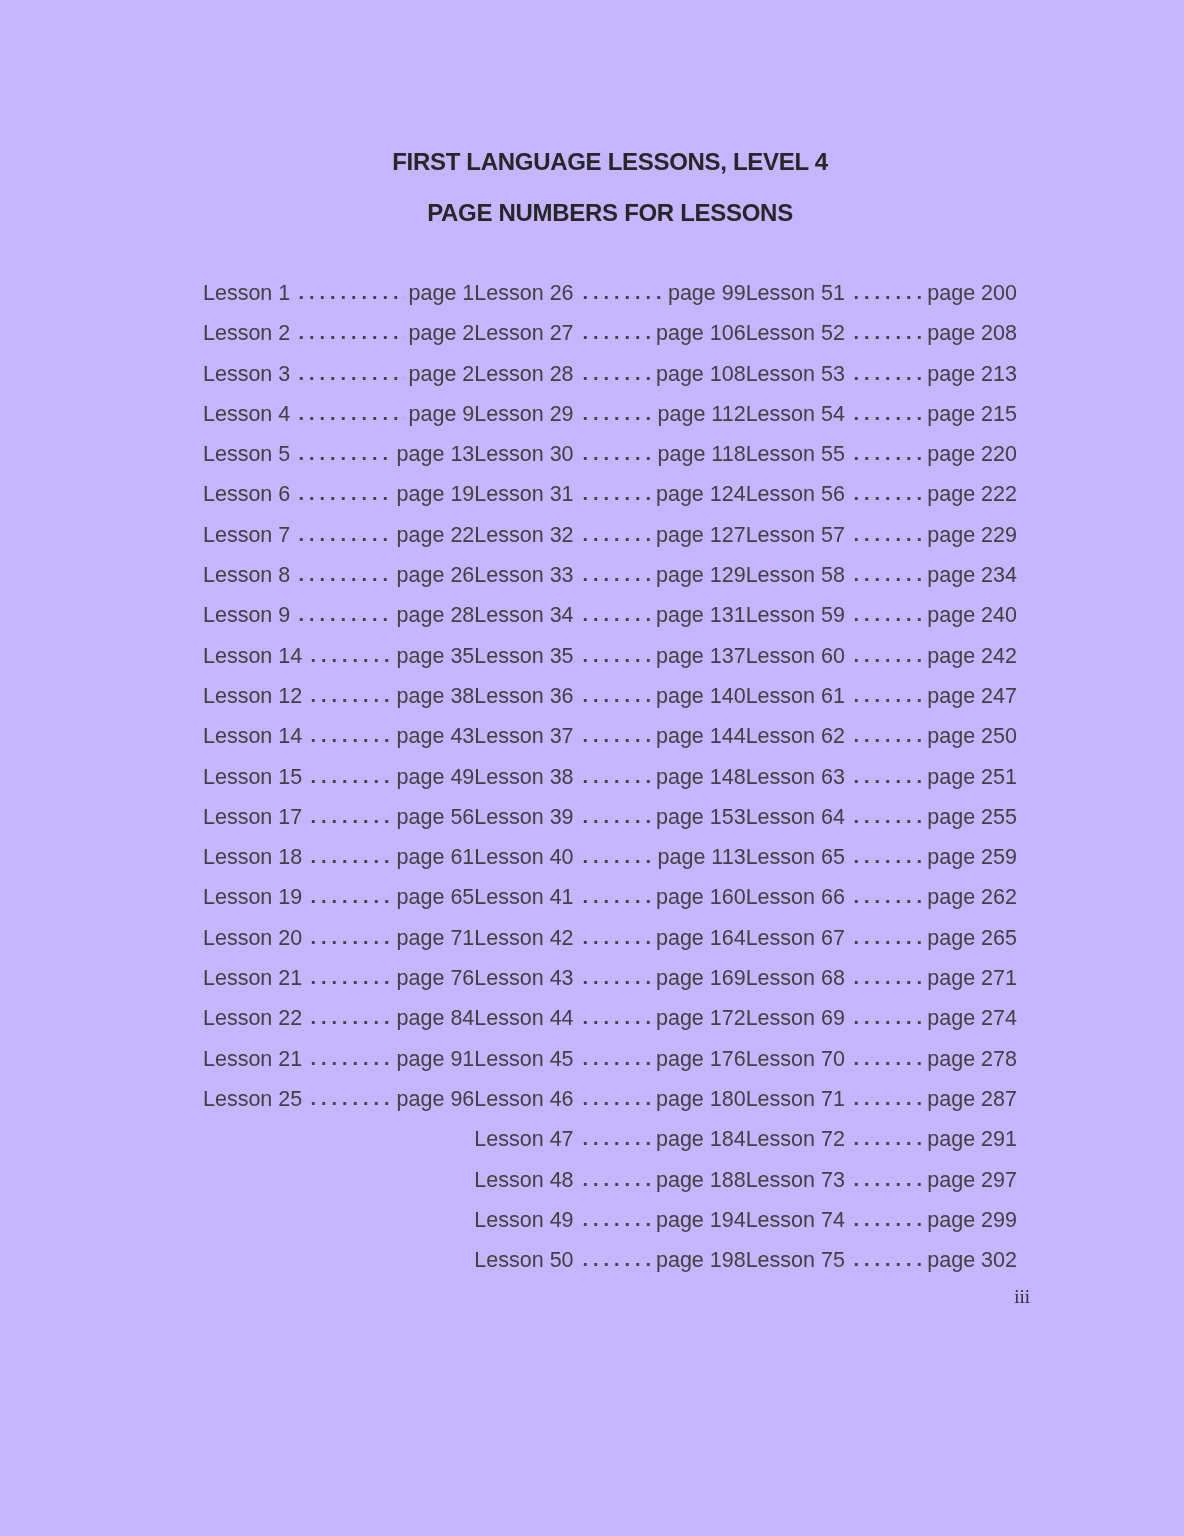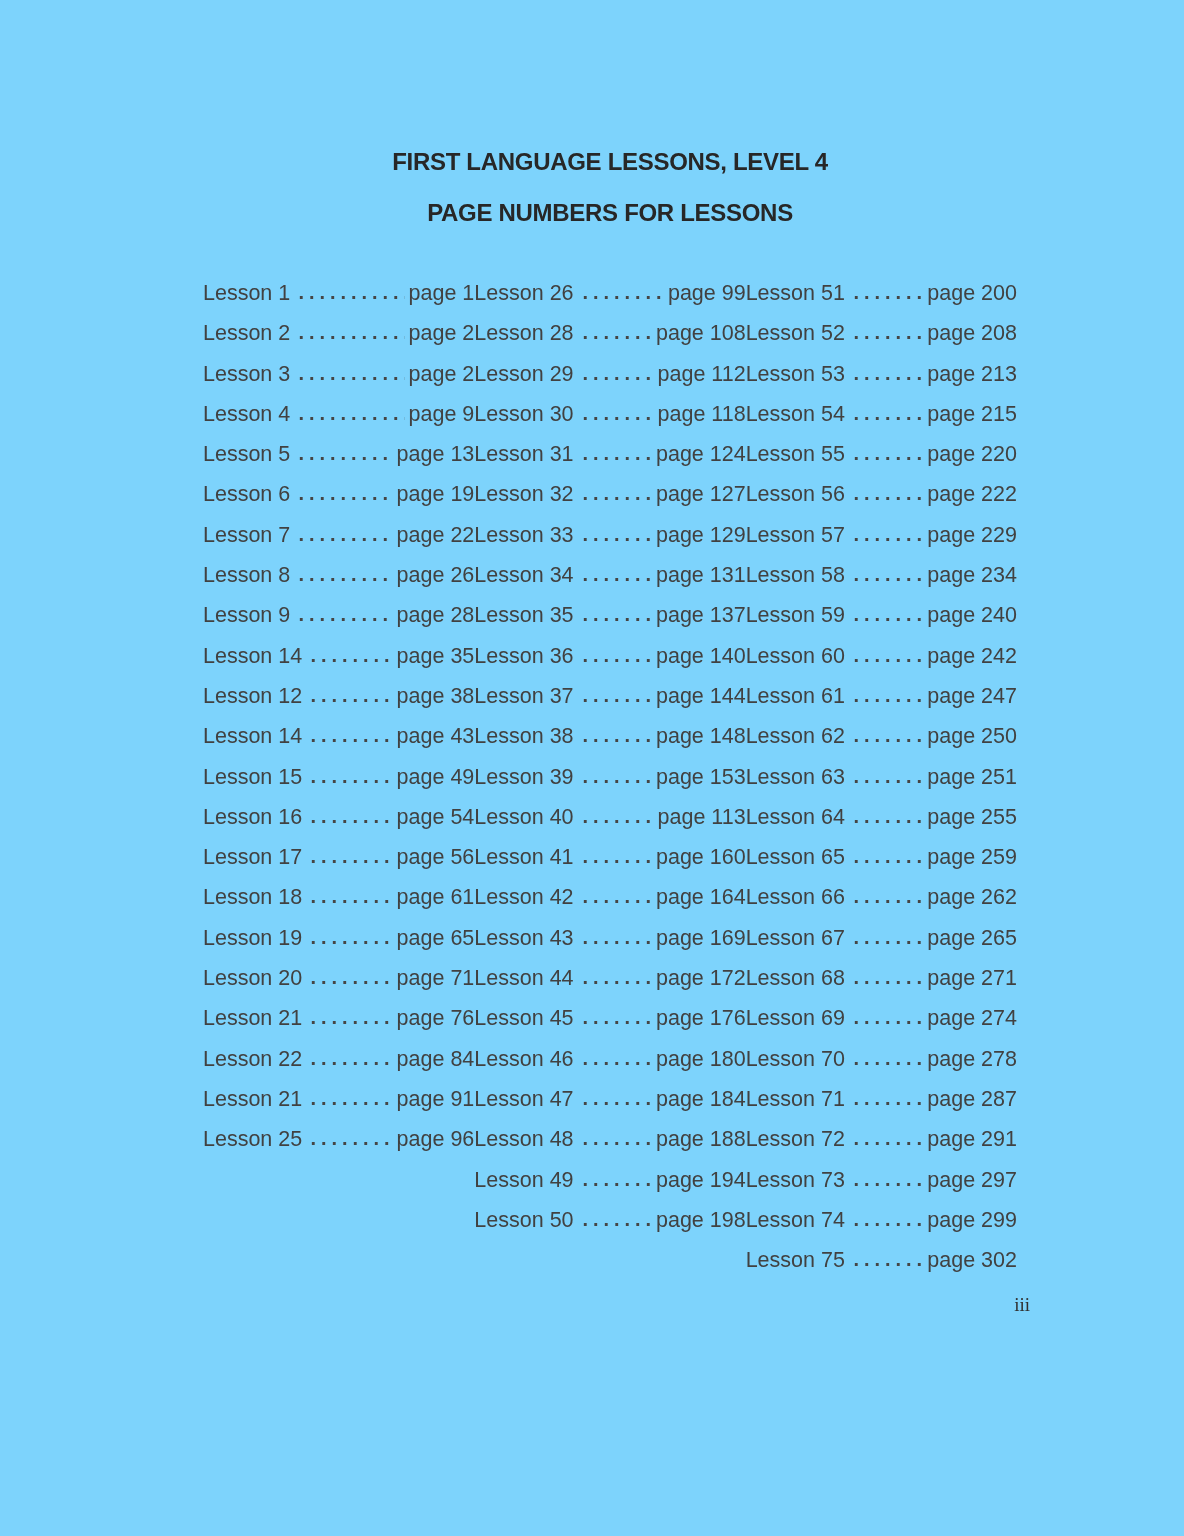--- a/index.html
+++ b/index.html
@@ -1,20 +1,20 @@
 <!DOCTYPE html>
 <html><head>
 <meta charset="utf-8">
 <style>
   html, body { margin: 0; padding: 0; background: #ffffff; }
   .page {
     position: relative;
     width: 1184px;
     height: 1536px;
-    background: #7dd3fc;
+    background: #c4b5fd;
     font-family: "Liberation Sans", sans-serif;
     color: #414141;
     overflow: hidden;
   }
   .title, .subtitle {
     position: absolute;
     left: 203px;
     width: 814px;
     margin: 0;
     text-align: center;
@@ -55,21 +55,20 @@
   }
   .folio {
     position: absolute;
     top: 1286px;
     left: 203px;
     width: 827px;
     text-align: right;
     font-family: "Liberation Serif", serif;
     font-size: 19px;
     color: #303030;
-    margin-top: 8px;
   }
 </style>
 </head>
 <body>
 
 <div class="page">
   <h1 class="title">FIRST LANGUAGE LESSONS, LEVEL 4</h1>
   <h2 class="subtitle">PAGE NUMBERS FOR LESSONS</h2>
   <div class="toc" id="toc">
       <div class="col">
@@ -132,25 +131,20 @@
           <span class="lesson">Lesson 14</span>
           <span class="leader"></span>
           <span class="pagenum">page 43</span>
         </div>
         <div class="row">
           <span class="lesson">Lesson 15</span>
           <span class="leader"></span>
           <span class="pagenum">page 49</span>
         </div>
         <div class="row">
-          <span class="lesson">Lesson 16</span>
-          <span class="leader"></span>
-          <span class="pagenum">page 54</span>
-        </div>
-        <div class="row">
           <span class="lesson">Lesson 17</span>
           <span class="leader"></span>
           <span class="pagenum">page 56</span>
         </div>
         <div class="row">
           <span class="lesson">Lesson 18</span>
           <span class="leader"></span>
           <span class="pagenum">page 61</span>
         </div>
         <div class="row">
@@ -182,20 +176,25 @@
           <span class="lesson">Lesson 25</span>
           <span class="leader"></span>
           <span class="pagenum">page 96</span>
         </div>
       </div>
       <div class="col">
         <div class="row">
           <span class="lesson">Lesson 26</span>
           <span class="leader"></span>
           <span class="pagenum">page 99</span>
+        </div>
+        <div class="row">
+          <span class="lesson">Lesson 27</span>
+          <span class="leader"></span>
+          <span class="pagenum">page 106</span>
         </div>
         <div class="row">
           <span class="lesson">Lesson 28</span>
           <span class="leader"></span>
           <span class="pagenum">page 108</span>
         </div>
         <div class="row">
           <span class="lesson">Lesson 29</span>
           <span class="leader"></span>
           <span class="pagenum">page 112</span>

